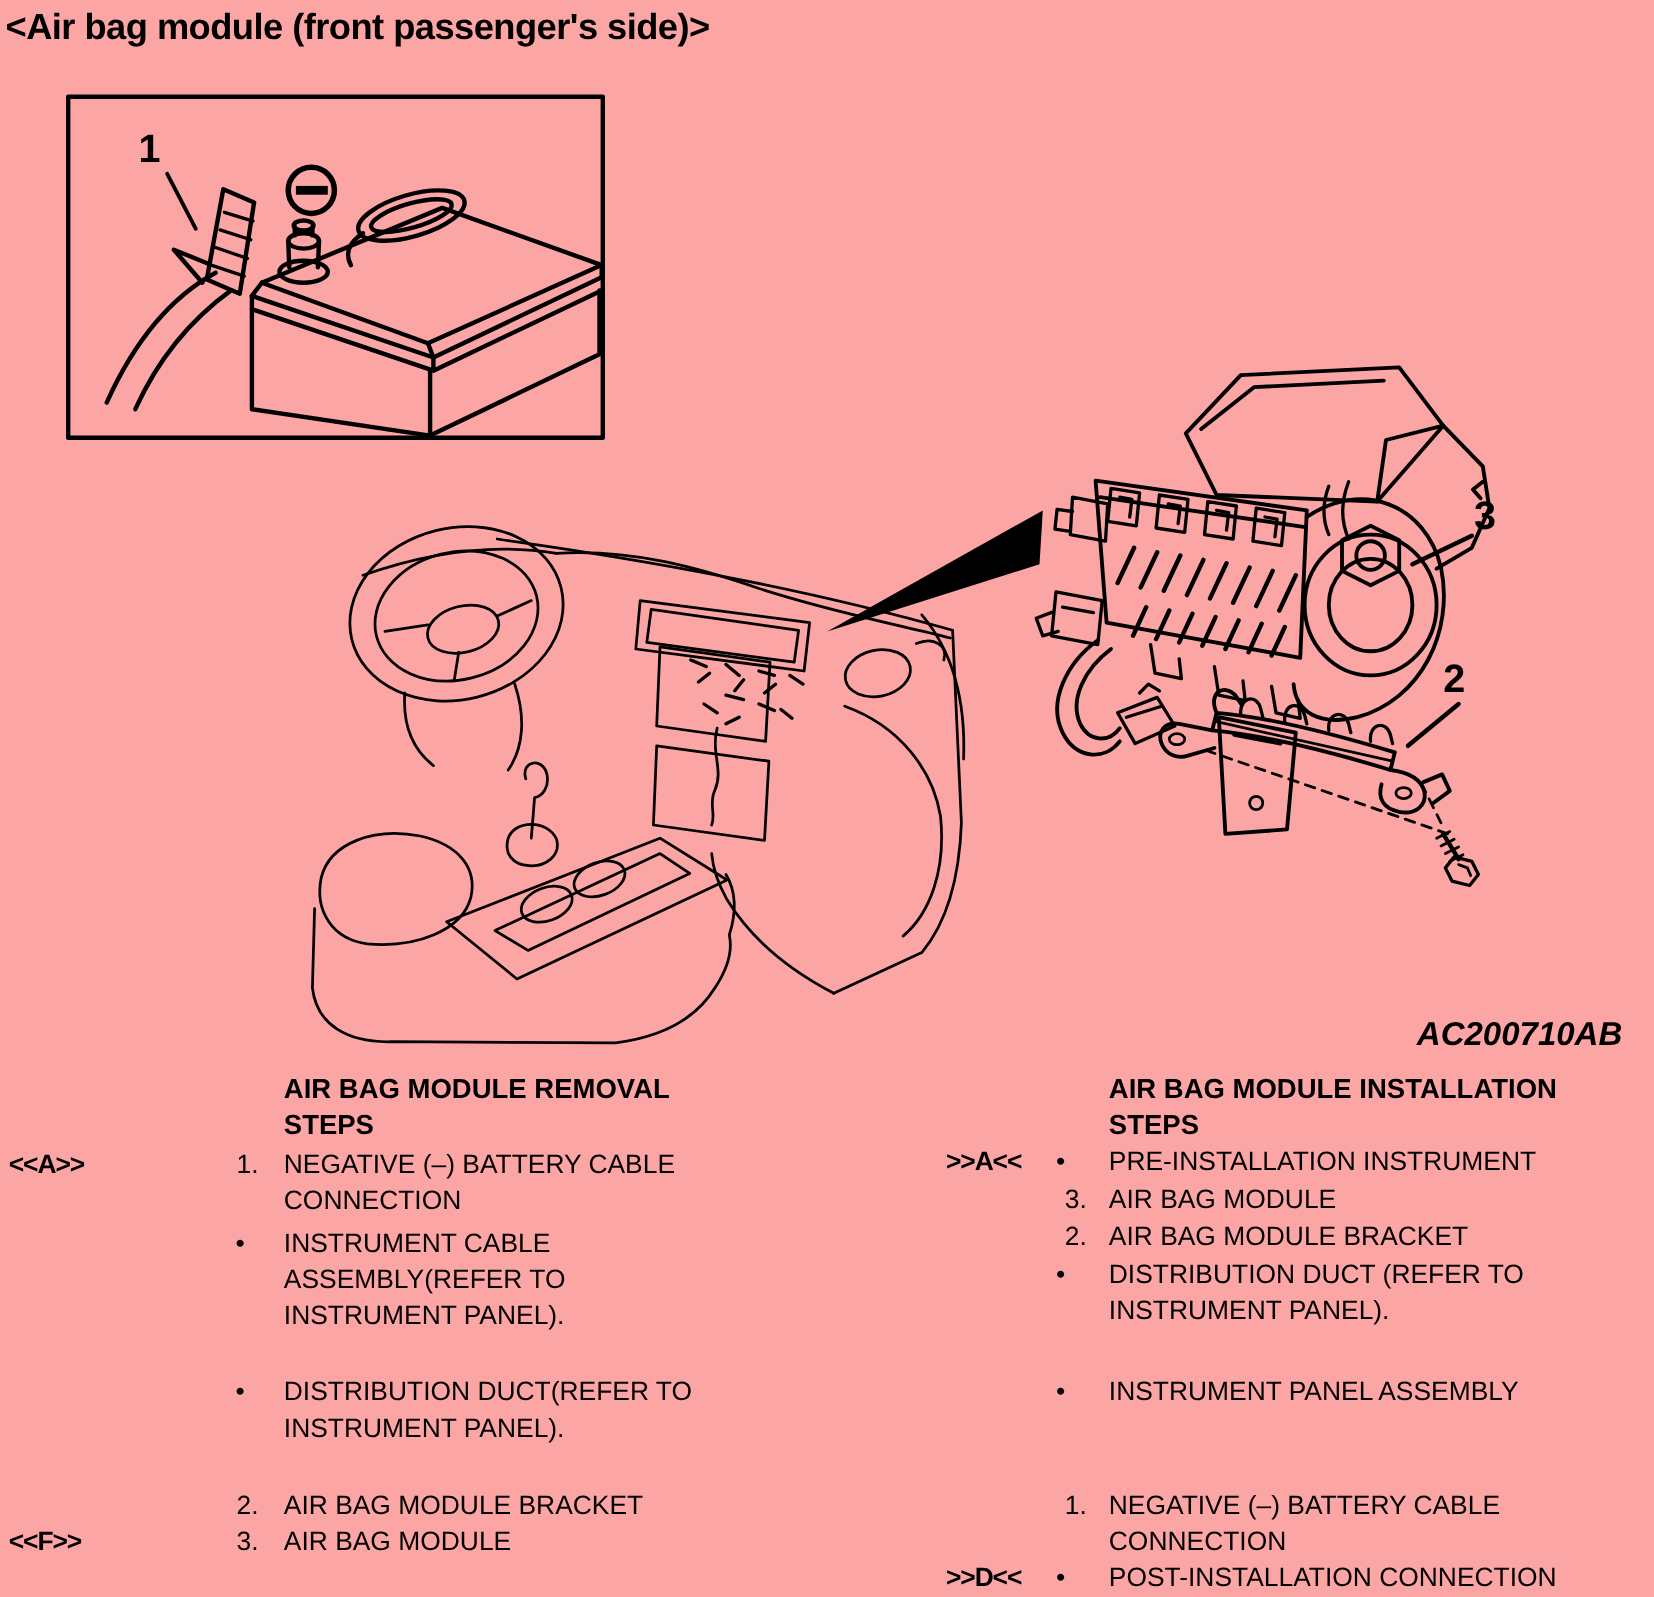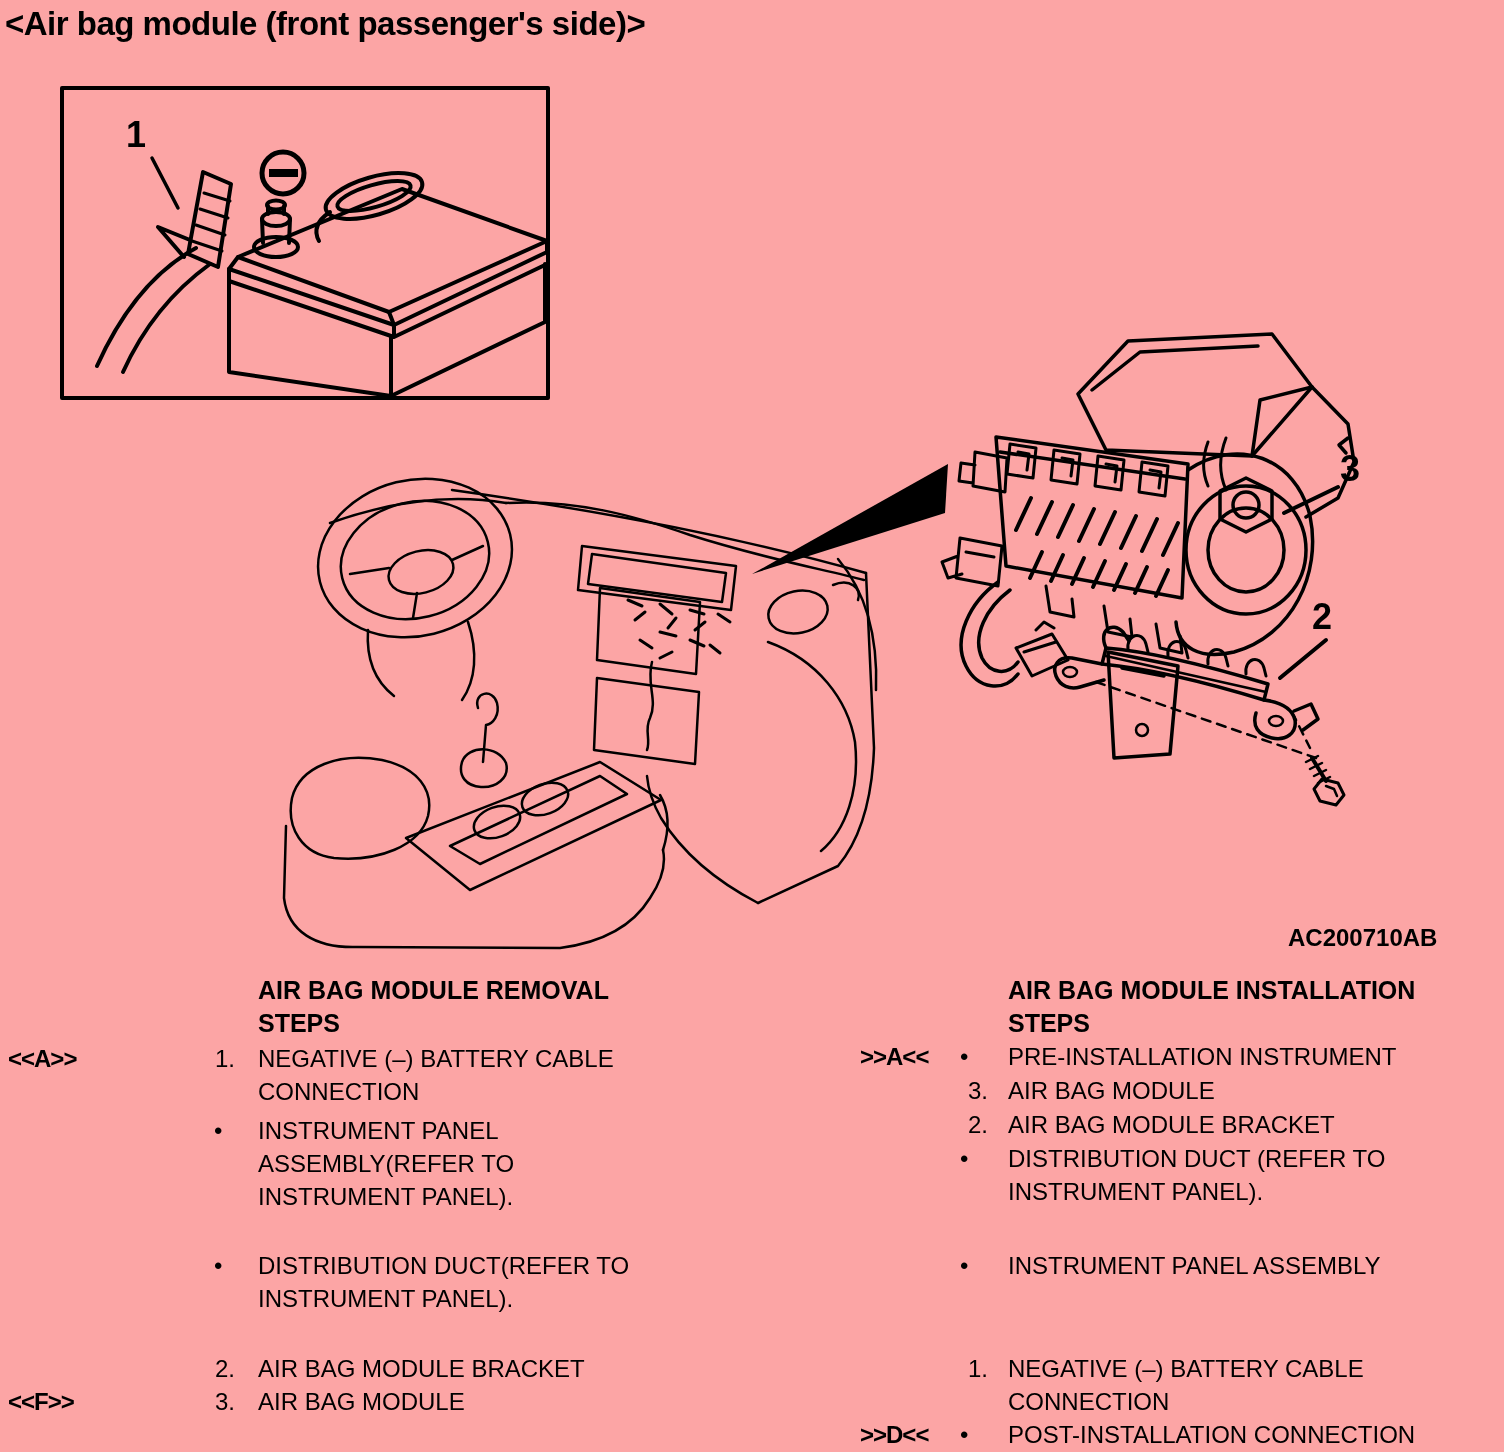--- a/index.html
+++ b/index.html
@@ -6,21 +6,21 @@
   .page{position:relative;width:1504px;height:1452px;background:#fca5a5;color:#000;
         font-family:"Liberation Sans",sans-serif;overflow:hidden;}
   .abs{position:absolute;white-space:nowrap;}
   .title{font-size:33px;font-weight:bold;letter-spacing:-0.5px;}
   .h{font-size:25px;font-weight:bold;line-height:33px;}
   .t{font-size:24px;line-height:33px;}
   .mk{font-size:24px;font-weight:bold;letter-spacing:-1px;line-height:33px;}
   .num{font-size:24px;line-height:33px;}
   .dot{font-size:24px;line-height:33px;}
   .callout{font-size:36px;font-weight:bold;}
-  .figcode{font-size:24px;font-weight:bold;}
+  .figcode{font-size:30px;font-weight:bold;font-style:italic;}
   svg{position:absolute;left:0;top:0;}
 </style>
 </head>
 <body>
 
 <div class="page">
 
   <svg width="1504" height="1452" viewBox="0 0 1504 1452">
     <g stroke="#000" fill="none" stroke-linecap="round" stroke-linejoin="round">
 
@@ -153,21 +153,21 @@
 
     <div class="abs mk" style="left:8px;top:1042px">&lt;&lt;A&gt;&gt;</div>
     <div class="abs num" style="left:215px;top:1042px">1.</div>
     <div class="abs t" style="left:258px;top:1042px">
       <div>NEGATIVE (–) BATTERY CABLE</div>
       <div>CONNECTION</div>
     </div>
 
     <div class="abs dot" style="left:214px;top:1114px">•</div>
     <div class="abs t" style="left:258px;top:1114px">
-      <div>INSTRUMENT PANEL</div>
+      <div>INSTRUMENT CABLE</div>
       <div>ASSEMBLY(REFER TO</div>
       <div>INSTRUMENT PANEL).</div>
     </div>
 
     <div class="abs dot" style="left:214px;top:1249px">•</div>
     <div class="abs t" style="left:258px;top:1249px">
       <div>DISTRIBUTION DUCT(REFER TO</div>
       <div>INSTRUMENT PANEL).</div>
     </div>
 

